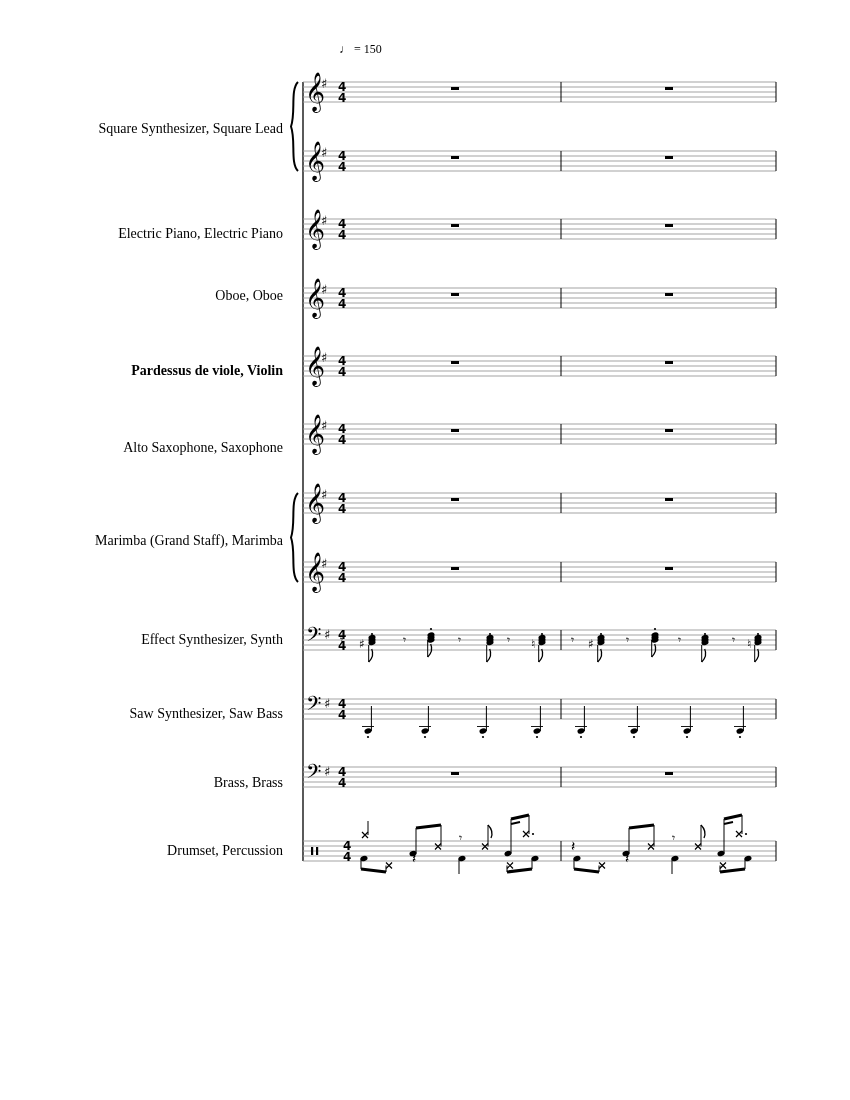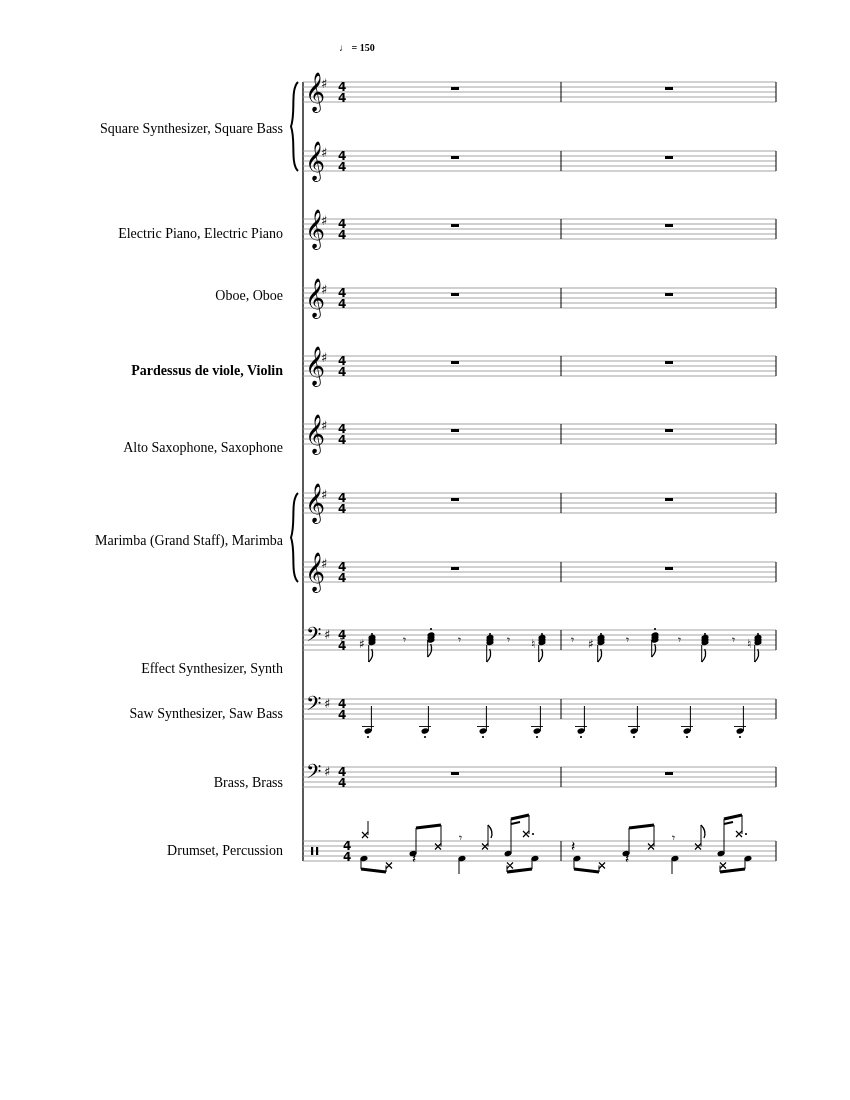--- a/index.html
+++ b/index.html
@@ -1,32 +1,32 @@
 <!DOCTYPE html>
 <html><head>
 <meta charset="utf-8">
 <style>
   html, body { margin: 0; padding: 0; background: #ffffff; }
   body { width: 850px; height: 1100px; position: relative; overflow: hidden; font-family: "Liberation Serif", "DejaVu Serif", serif; color: #000; }
-  .tempo { position: absolute; left: 339px; top: 42px; font-weight: bold; font-size: 10px; }
+  .tempo { position: absolute; left: 339px; top: 42px; font-weight: normal; font-size: 12px; }
   .label { position: absolute; right: 567px; font-size: 14px; white-space: nowrap; line-height: 16px; }
   svg#score { position: absolute; left: 0; top: 0; }
 </style>
 </head>
 <body>
 
 <div class="tempo">♩ = 150</div>
 <div id="labels">
-    <div class="label" style="top: 121px;">Square Synthesizer, Square Bass</div>
+    <div class="label" style="top: 121px;">Square Synthesizer, Square Lead</div>
     <div class="label" style="top: 226px; text-align: center;">Electric Piano, Electric Piano</div>
     <div class="label" style="top: 288px;">Oboe, Oboe</div>
     <div class="label" style="top: 363px; font-weight: bold;">Pardessus de viole, Violin</div>
     <div class="label" style="top: 430px; margin-top: 10px;">Alto Saxophone, Saxophone</div>
     <div class="label" style="top: 533px;">Marimba (Grand Staff), Marimba</div>
-    <div class="label" style="top: 661px;">Effect Synthesizer, Synth</div>
+    <div class="label" style="top: 632px;">Effect Synthesizer, Synth</div>
     <div class="label" style="top: 706px; margin-left: 8px;">Saw Synthesizer, Saw Bass</div>
     <div class="label" style="top: 775px;">Brass, Brass</div>
     <div class="label" style="top: 843px; margin-left: 12px;">Drumset, Percussion</div>
   </div>
 <svg id="score" width="850" height="1100" viewBox="0 0 850 1100">
     <line x1="303" y1="82" x2="303" y2="861" stroke="#000000" stroke-width="1.3"></line>
     <line x1="303" y1="82" x2="776" y2="82" stroke="#999999" stroke-width="0.9"></line>
     <line x1="303" y1="87" x2="776" y2="87" stroke="#999999" stroke-width="0.9"></line>
     <line x1="303" y1="92" x2="776" y2="92" stroke="#999999" stroke-width="0.9"></line>
     <line x1="303" y1="97" x2="776" y2="97" stroke="#999999" stroke-width="0.9"></line>

